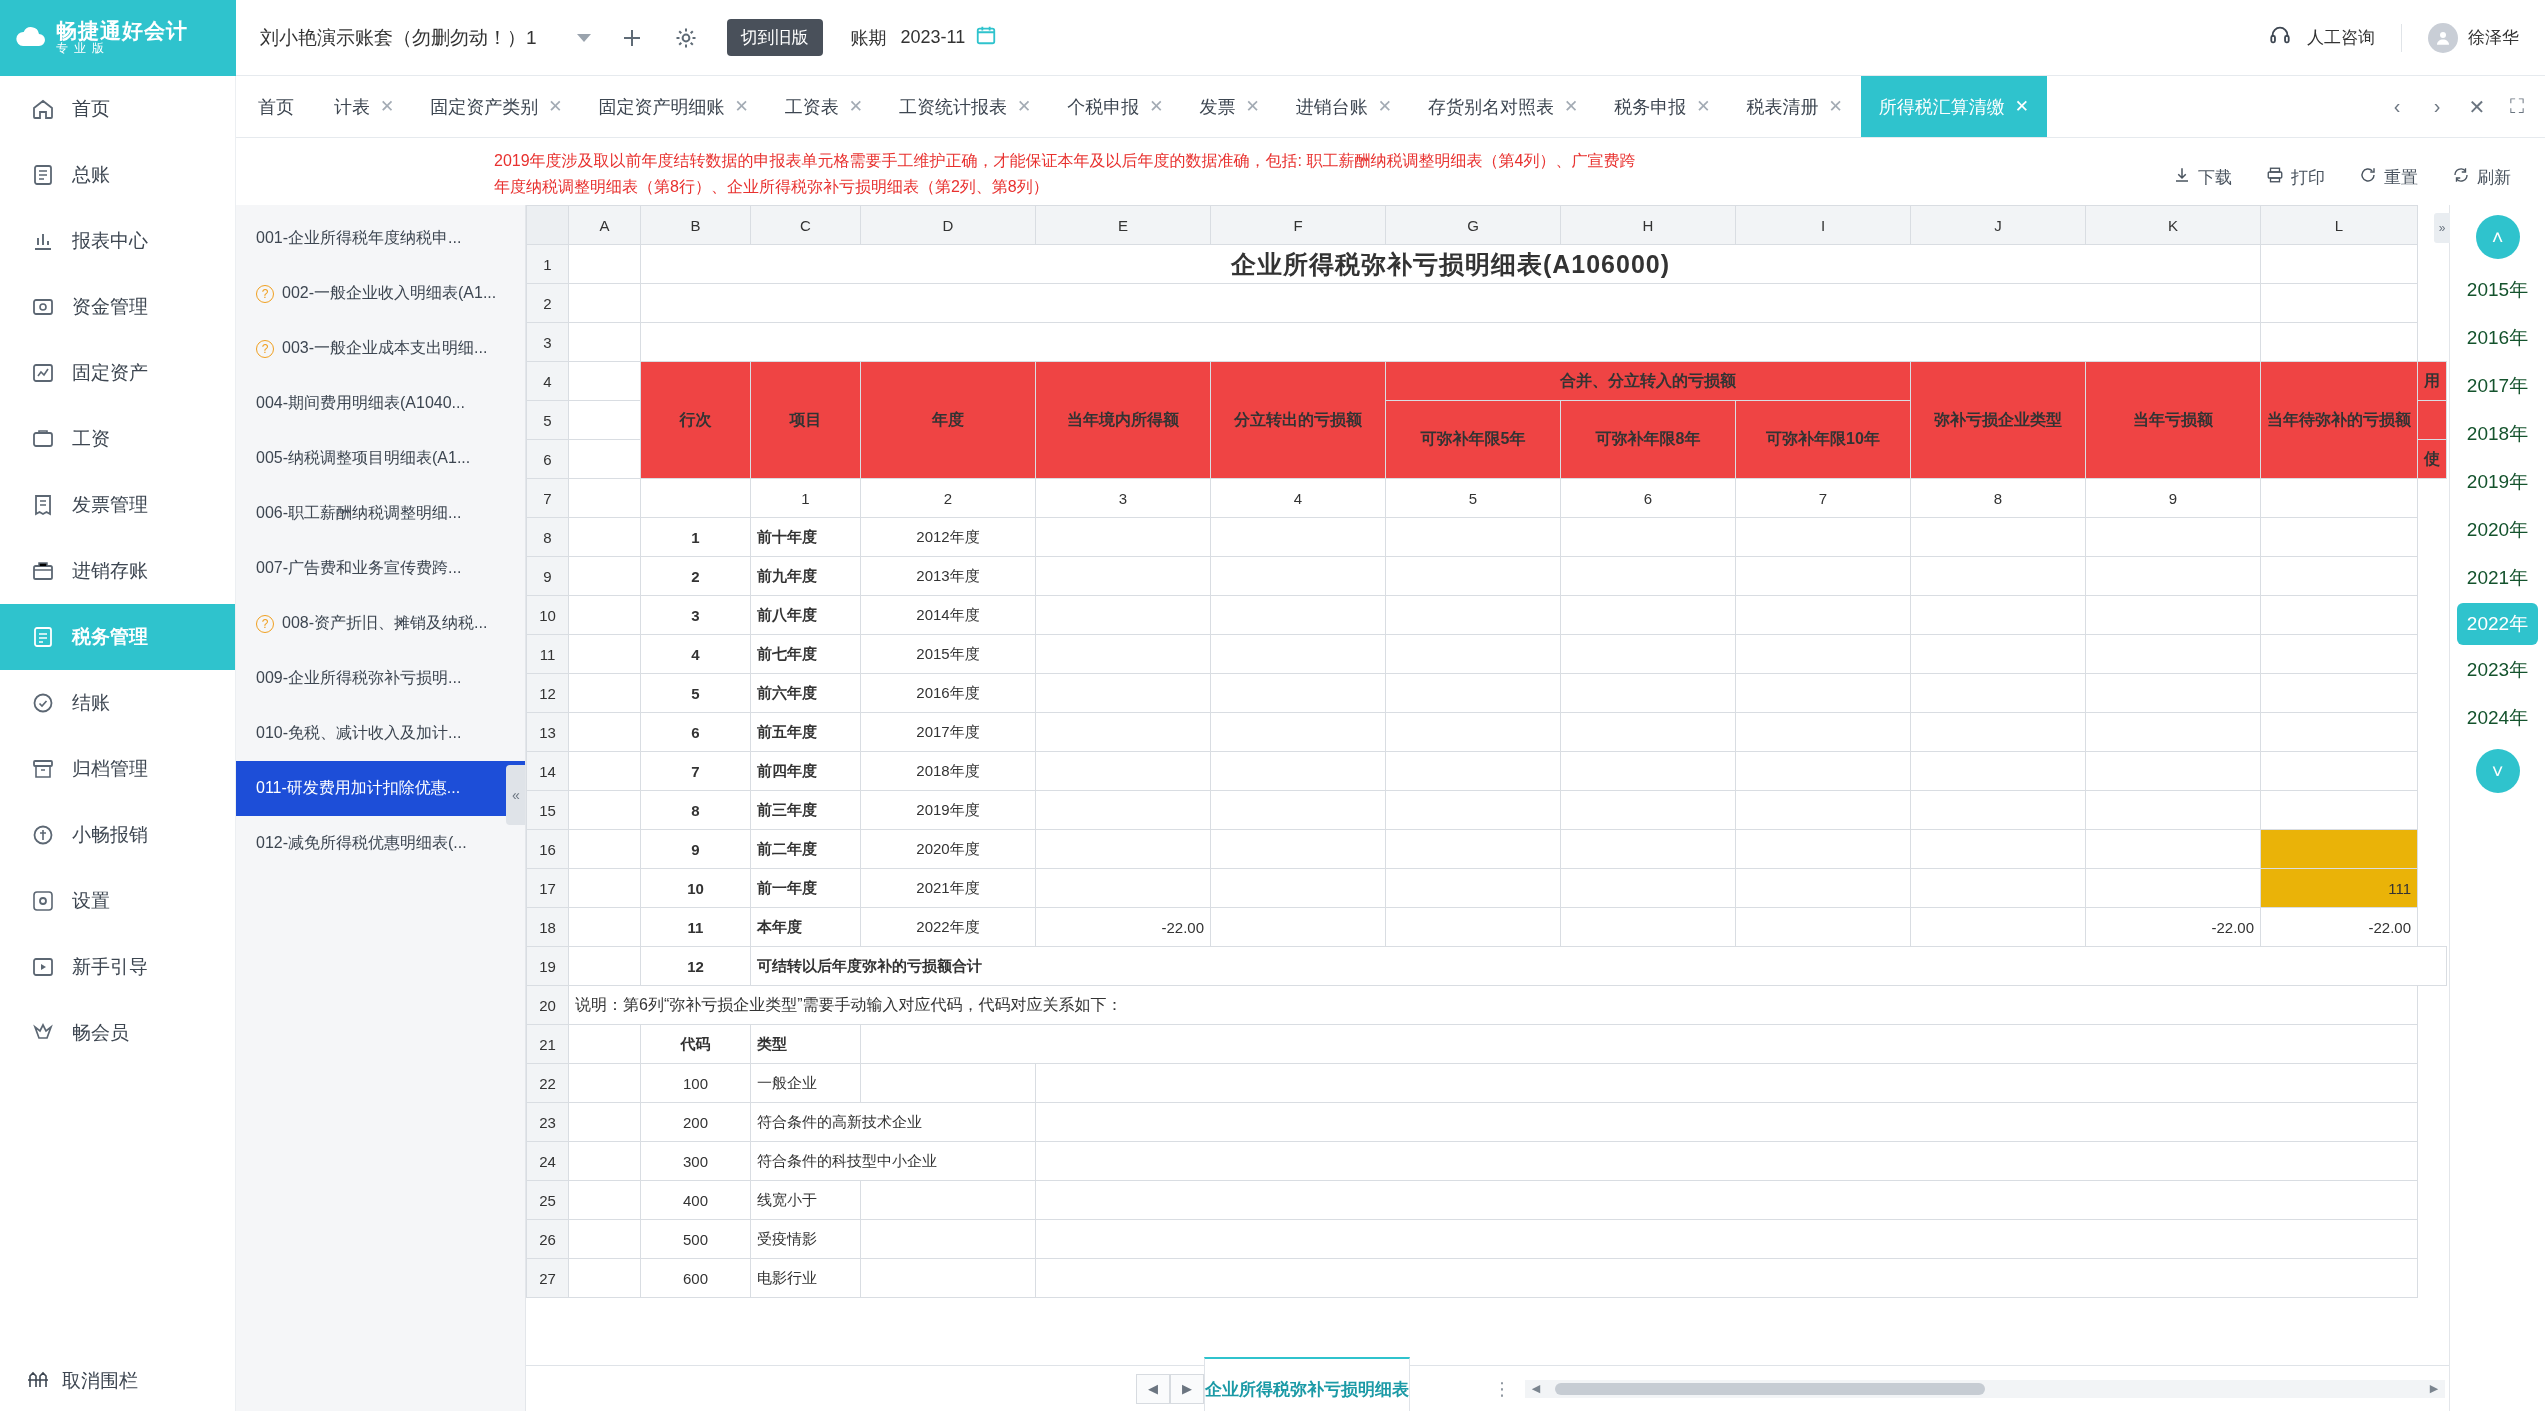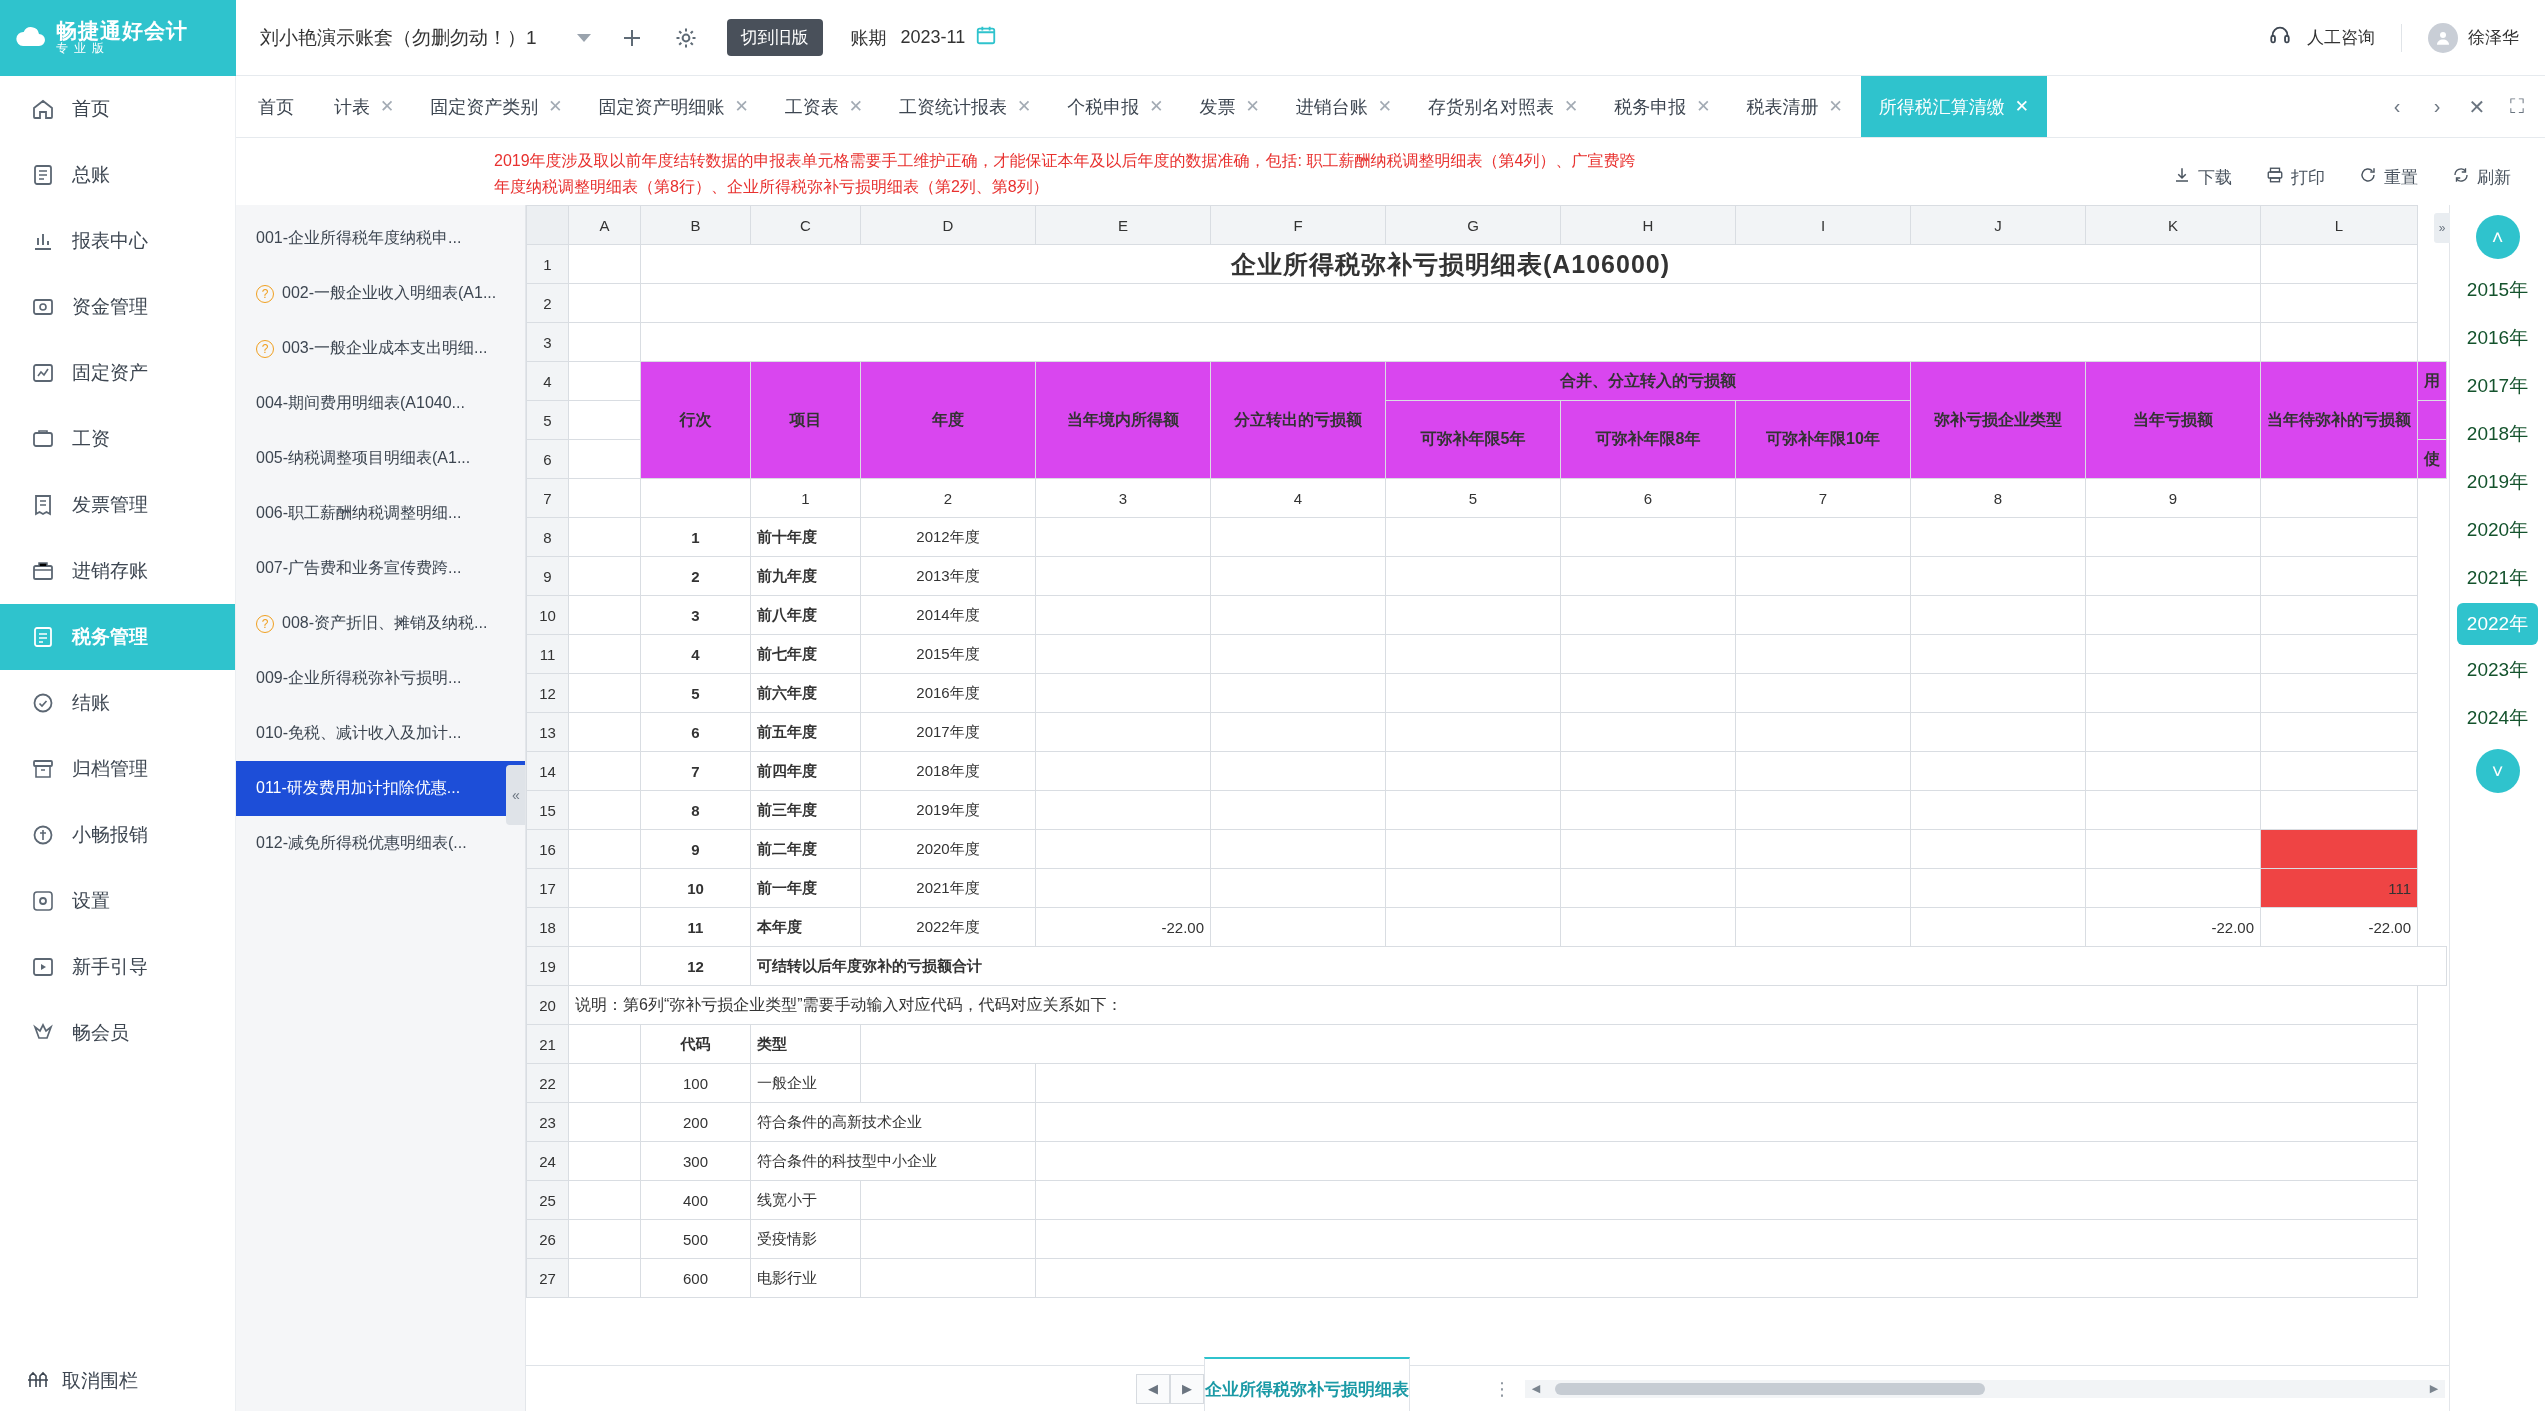--- a/index.html
+++ b/index.html
@@ -147,26 +147,26 @@
     overflow: hidden; white-space: nowrap;
   }
   .colhead, .rowhead {
     background: #f2f4f6; color: #5d6670; text-align: center; font-weight: normal; font-size: 15px;
   }
   .corner { background: #eceff2; width: 42px; }
   .rowhead { width: 42px; }
   .cell-empty { background: #fff; }
   .title-cell { text-align: center; font-size: 25px; font-weight: bold; letter-spacing: 1px; }
   .hdr {
-    background: #d946ef; color: #fff; font-weight: bold; text-align: center; font-size: 16px;
+    background: #ef4444; color: #fff; font-weight: bold; text-align: center; font-size: 16px;
   }
   .ctr { text-align: center; }
   .rgt { text-align: right; }
   .bold { font-weight: bold; }
-  .hl { background: #ef4444; }
+  .hl { background: #eab308; }
   .note-cell { font-size: 16px; }
 
   
   .yearrail {
     position: absolute; right: 0; top: 0; width: 96px; height: 100%;
     background: #fff; border-left: 1px solid #e3e6ea;
     display: flex; flex-direction: column; align-items: center; padding-top: 10px; gap: 2px;
     z-index: 5;
   }
   .round-btn {

